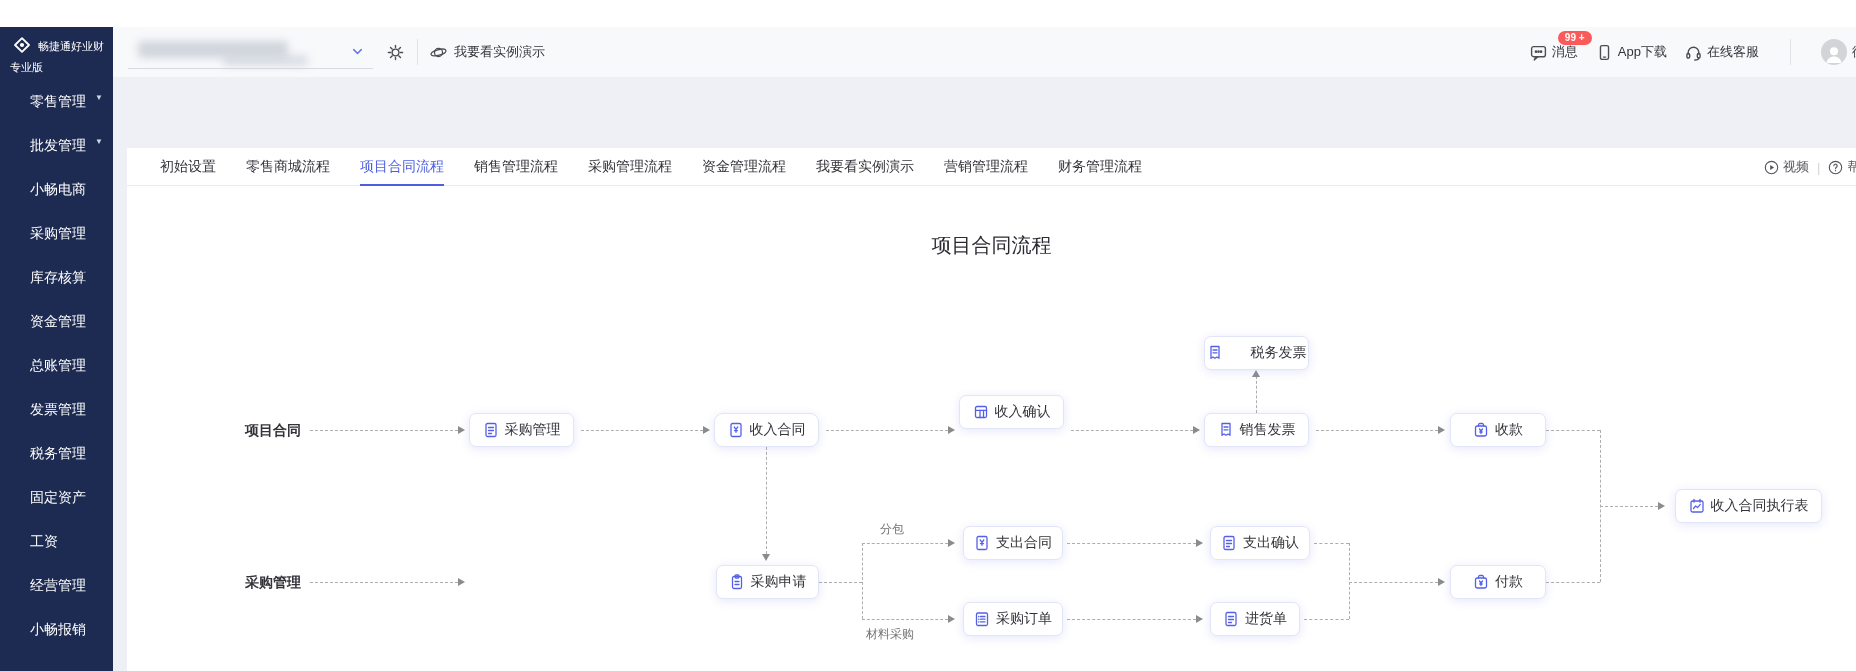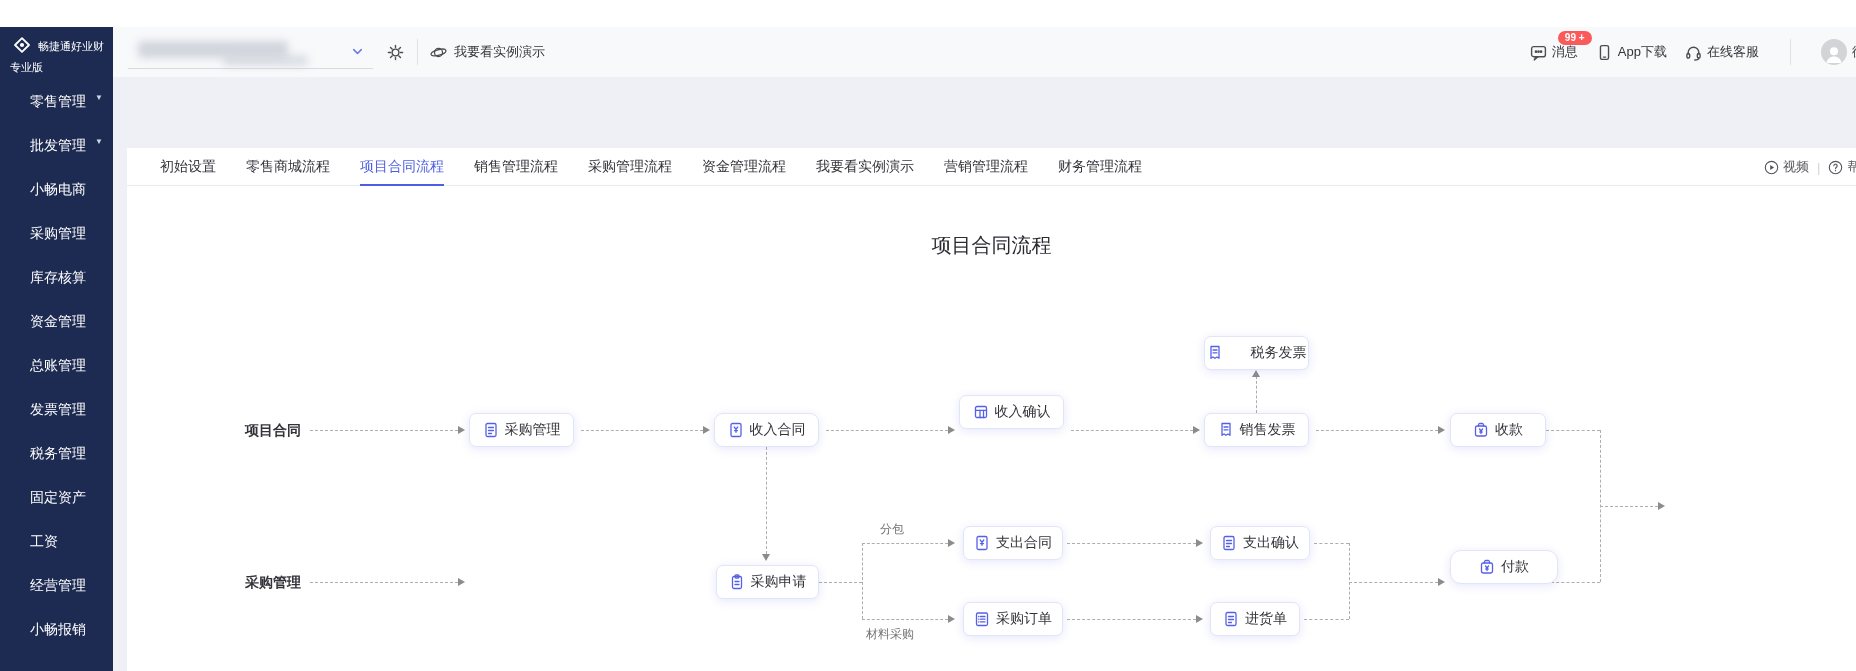--- a/index.html
+++ b/index.html
@@ -396,20 +396,28 @@
     <span>销售发票</span>
   </div>
   <div class="fnode" style="left:1450px; top:413px; width:96px;">
     <span class="nicon">
         <svg viewBox="0 0 16 16" width="16" height="16">
           <use href="#sym-wallet"></use>
         </svg>
       </span>
     <span>收款</span>
   </div>
+  <div class="fnode" style="left:1675px; top:489px; width:147px;">
+    <span class="nicon">
+        <svg viewBox="0 0 16 16" width="16" height="16">
+          <use href="#sym-calendar"></use>
+        </svg>
+      </span>
+    <span>收入合同执行表</span>
+  </div>
 
   <div class="fnode" style="left:716px; top:565px; width:103px;">
     <span class="nicon">
         <svg viewBox="0 0 16 16" width="16" height="16">
           <use href="#sym-clipboard"></use>
         </svg>
       </span>
     <span>采购申请</span>
   </div>
   <div class="fnode" style="left:963px; top:526px; width:100px;">
@@ -437,21 +445,21 @@
     <span>采购订单</span>
   </div>
   <div class="fnode" style="left:1210px; top:602px; width:90px;">
     <span class="nicon">
         <svg viewBox="0 0 16 16" width="16" height="16">
           <use href="#sym-doc"></use>
         </svg>
       </span>
     <span>进货单</span>
   </div>
-  <div class="fnode" style="left:1450px; top:550px; width:108px;border-radius:11px;">
+  <div class="fnode" style="left:1450px; top:565px; width:96px;">
     <span class="nicon">
         <svg viewBox="0 0 16 16" width="16" height="16">
           <use href="#sym-wallet"></use>
         </svg>
       </span>
     <span>付款</span>
   </div>
 
   <div class="edge-label" style="left:880px; top:521px;">分包</div>
   <div class="edge-label" style="left:866px; top:626px;">材料采购</div>

